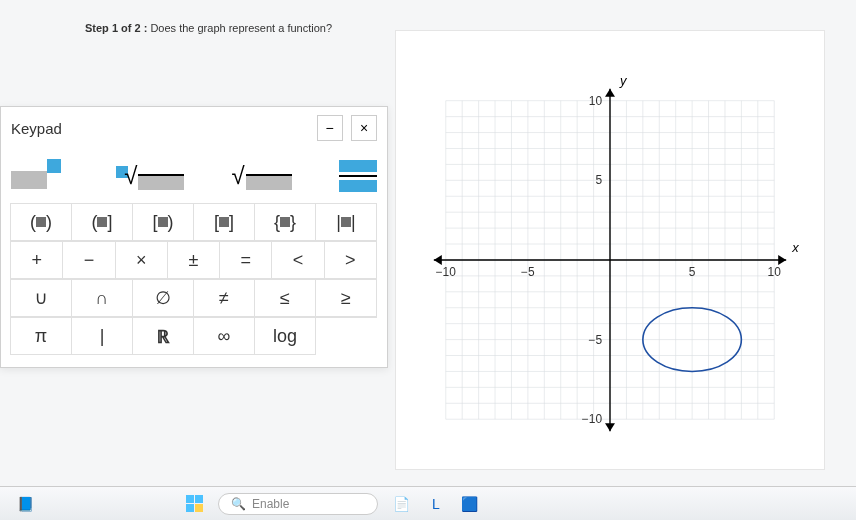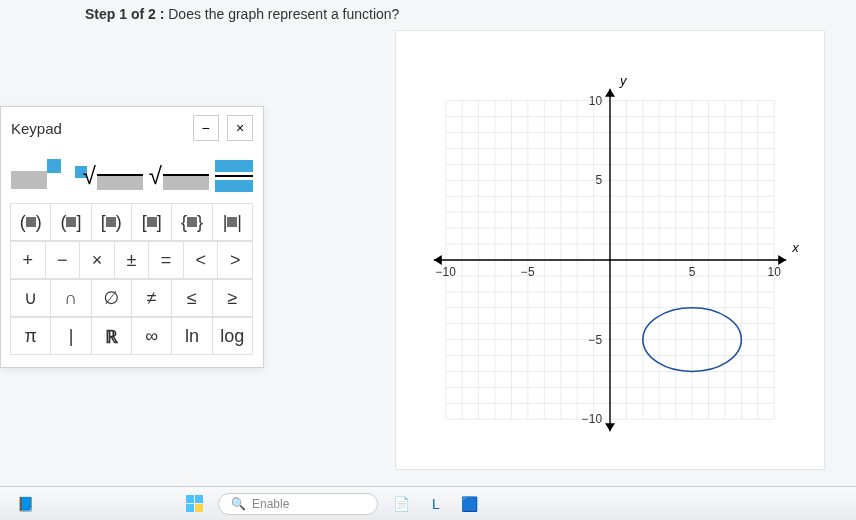--- a/index.html
+++ b/index.html
@@ -6,23 +6,23 @@
     body {
       font-family: -apple-system, BlinkMacSystemFont, "Segoe UI", Arial, sans-serif;
       width: 856px;
       height: 520px;
       background: #f5f6f7;
       overflow: hidden;
       position: relative;
     }
     .header {
       position: absolute;
-      top: 6px;
+      top: 22px;
       left: 85px;
-      font-size: 14px;
+      font-size: 11px;
       color: #333;
     }
     .header .bold { font-weight: 700; }
 
     .zoom-btn {
       position: absolute;
       top: 48px;
       right: 45px;
       padding: 8px 16px;
       background: #fafafa;
@@ -30,21 +30,21 @@
       font-size: 14px;
       color: #444;
       cursor: pointer;
     }
 
     
     .keypad {
       position: absolute;
       top: 106px;
       left: 0;
-      width: 264px;
+      width: 388px;
       background: #fff;
       border: 1px solid #d0d0d0;
       box-shadow: 0 2px 8px rgba(0,0,0,0.08);
       padding: 8px 10px 12px 10px;
     }
     .keypad-title-row {
       display: flex;
       justify-content: space-between;
       align-items: center;
       margin-bottom: 18px;
@@ -236,21 +236,20 @@
     <div class="key">≠</div>
     <div class="key">≤</div>
     <div class="key">≥</div>
   </div>
 
   <div class="op-row">
     <div class="key">π</div>
     <div class="key">|</div>
     <div class="key bb">ℝ</div>
     <div class="key">∞</div>
-    <div class="key">ln</div>
     <div class="key">log</div>
   </div>
 </div>
 
 <div class="graph-area">
   <svg class="graph-svg" viewBox="0 0 430 440">
       <line x1="50" x2="50" y1="70" y2="390" stroke="#d9dde1" stroke-width="0.6"></line>
       <line x1="66.5" x2="66.5" y1="70" y2="390" stroke="#d9dde1" stroke-width="0.6"></line>
       <line x1="83" x2="83" y1="70" y2="390" stroke="#d9dde1" stroke-width="0.6"></line>
       <line x1="99.5" x2="99.5" y1="70" y2="390" stroke="#d9dde1" stroke-width="0.6"></line>

